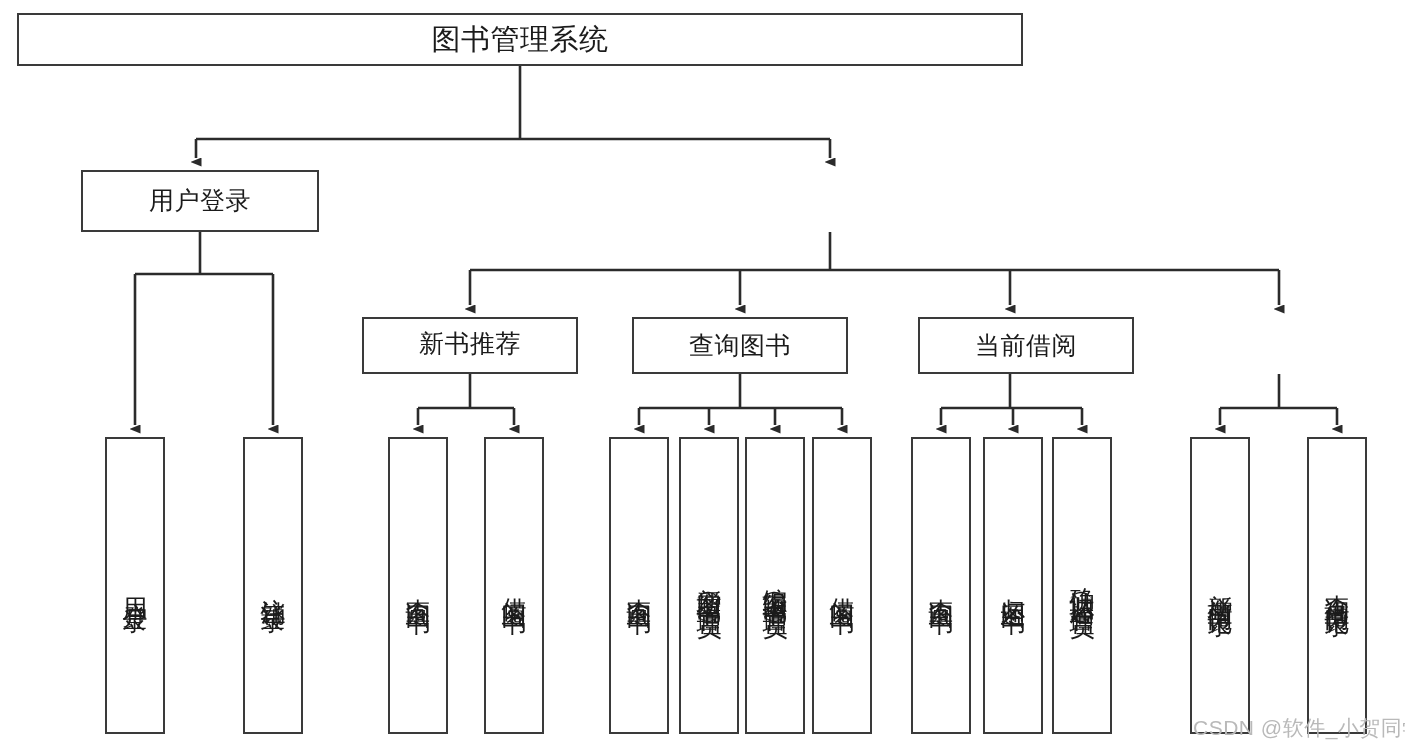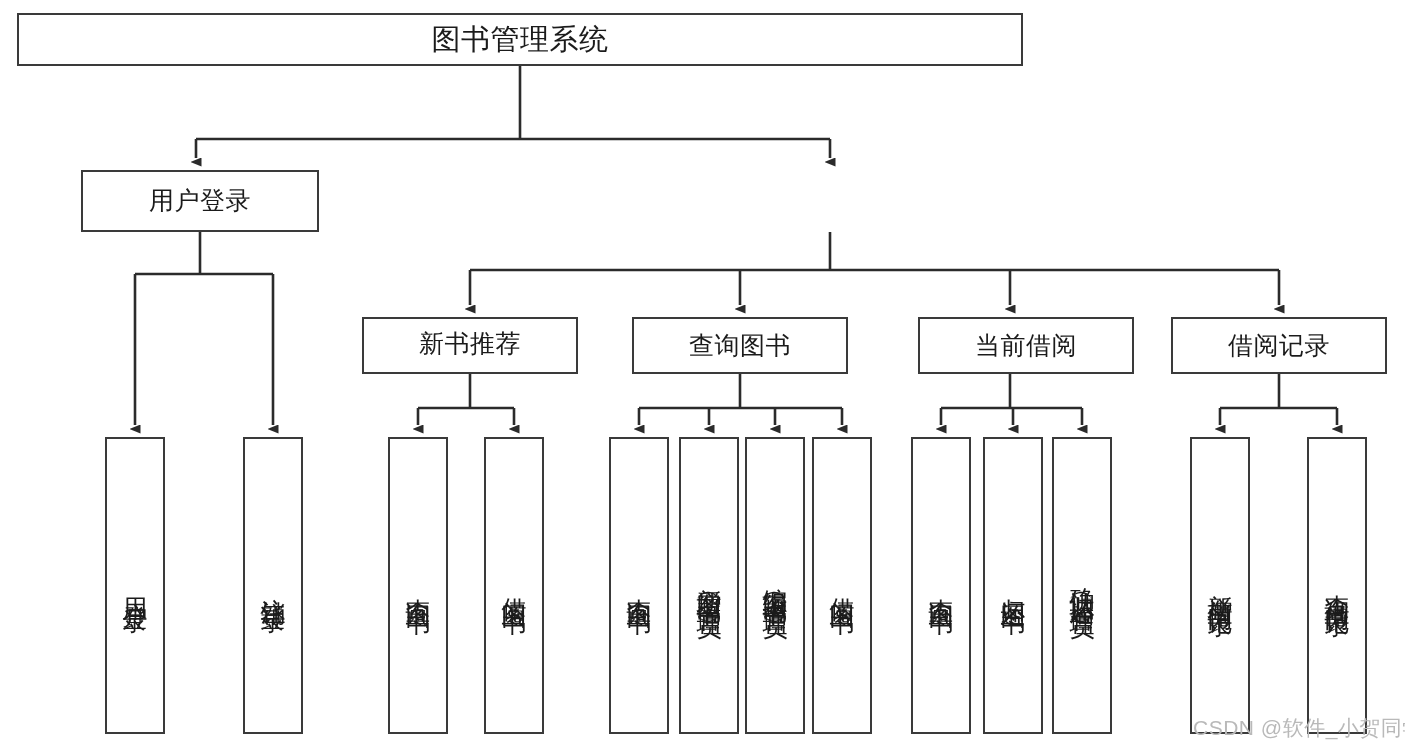--- a/index.html
+++ b/index.html
@@ -135,23 +135,20 @@
 
   <div class="node h" style="left:362px; top:317px; width:216px; height:57px;font-family:Liberation Mono, monospace;">
     <span class="lbl">新书推荐</span>
   </div>
   <div class="node h" style="left:632px; top:317px; width:216px; height:57px;">
     <span class="lbl">查询图书</span>
   </div>
   <div class="node h" style="left:902px; top:317px; width:216px; height:57px;margin-left:16px;">
     <span class="lbl">当前借阅</span>
   </div>
-  <div class="node h" style="left:1171px; top:317px; width:216px; height:57px;">
-    <span class="lbl">借阅记录</span>
-  </div>
 
   <div class="node v" style="left:105px; top:437px; width:60px; height:297px;">
     <span class="lbl">用户登录</span>
   </div>
   <div class="node v" style="left:243px; top:437px; width:60px; height:297px;">
     <span class="lbl">注销登录</span>
   </div>
   <div class="node v" style="left:388px; top:437px; width:60px; height:297px;">
     <span class="lbl">查询图书</span>
   </div>

